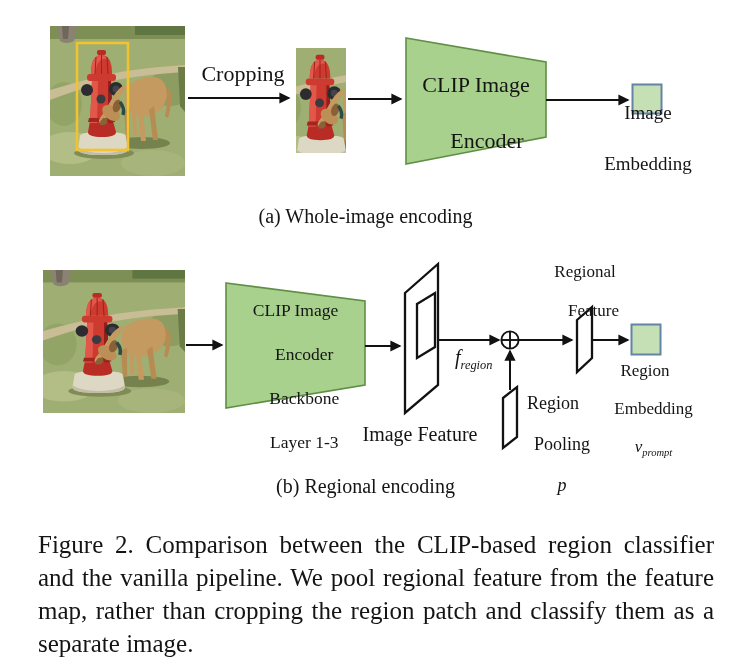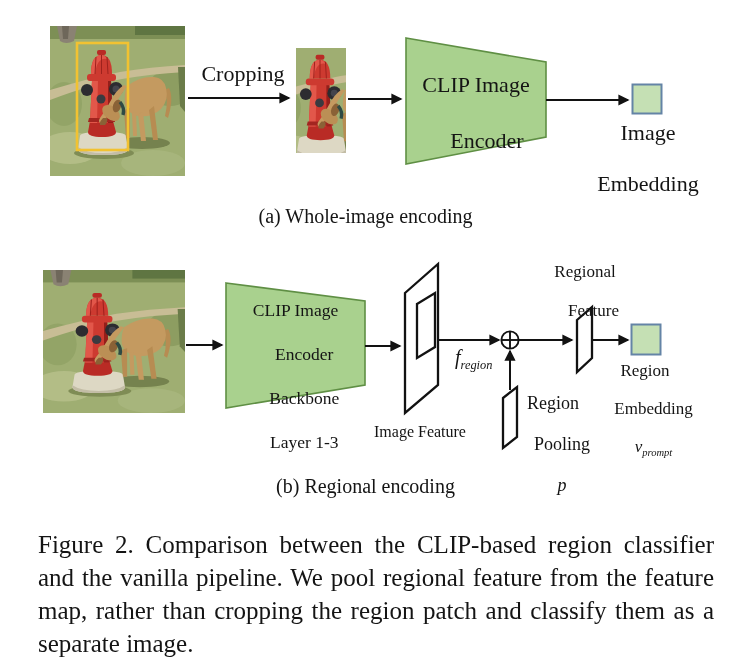--- a/index.html
+++ b/index.html
@@ -130,34 +130,34 @@
 
       <line class="arrow" x1="510" y1="390" x2="510" y2="351" marker-end="url(#arw)"></line>
     </g>
   </svg>
 
   <div class="lbl center" style="left:190px;top:61px;width:106px;font-size:22px;">Cropping</div>
 
   <div class="lbl center" style="left:408px;top:71px;width:136px;font-size:22px;line-height:28px;"><span>CLIP Image</span><br>
     <span>Encoder</span></div>
 
-  <div class="lbl center" style="left:596px;top:124px;width:104px;font-size:22px;line-height:17px;"><span>Image</span><br>
+  <div class="lbl center" style="left:596px;top:104px;width:104px;font-size:19px;line-height:17px;"><span>Image</span><br>
     <span>Embedding</span></div>
 
   <div class="lbl center cap" style="left:0px;top:205px;width:731px;">(a) Whole-image encoding</div>
 
   <div class="lbl center" style="left:228px;top:299px;width:135px;font-size:17.5px;line-height:22px;"><span>CLIP Image</span><br>
     <span>Encoder</span><br>
     <span>Backbone</span><br>
     <span>Layer 1-3</span></div>
 
 
   <div class="lbl" style="left:455px;top:346px;font-size:20px;"><span class="math">f</span><sub class="m">region</sub></div>
 
-  <div class="lbl center" style="left:350px;top:423px;width:140px;font-size:16px;">Image Feature</div>
+  <div class="lbl center" style="left:350px;top:423px;width:140px;font-size:20px;">Image Feature</div>
 
   <div class="lbl center" style="left:514px;top:393px;width:78px;font-size:18px;line-height:20.5px;"><span>Region</span><br>
     <span>Pooling</span><br>
     <span class="math">p</span></div>
 
   <div class="lbl center" style="left:543px;top:262px;width:84px;font-size:17px;line-height:19.5px;"><span>Regional</span><br>
     <span>Feature</span></div>
 
   <div class="lbl center" style="left:593px;top:361px;width:104px;font-size:17px;line-height:19px;"><span>Region</span><br>
     <span>Embedding</span><br>

